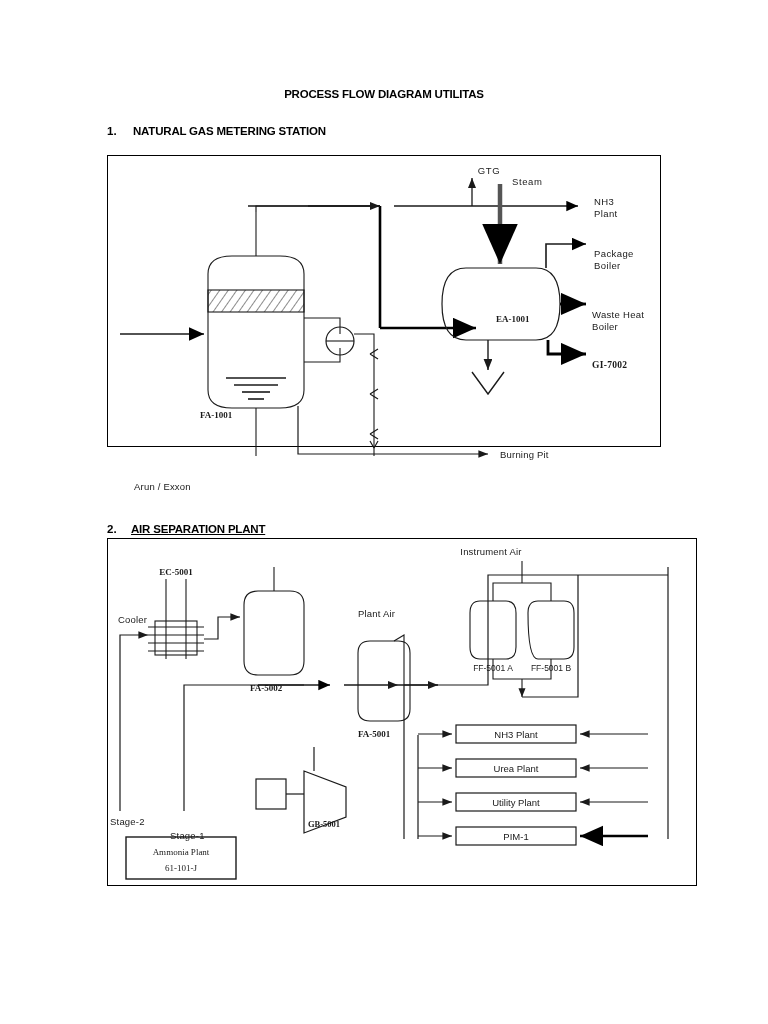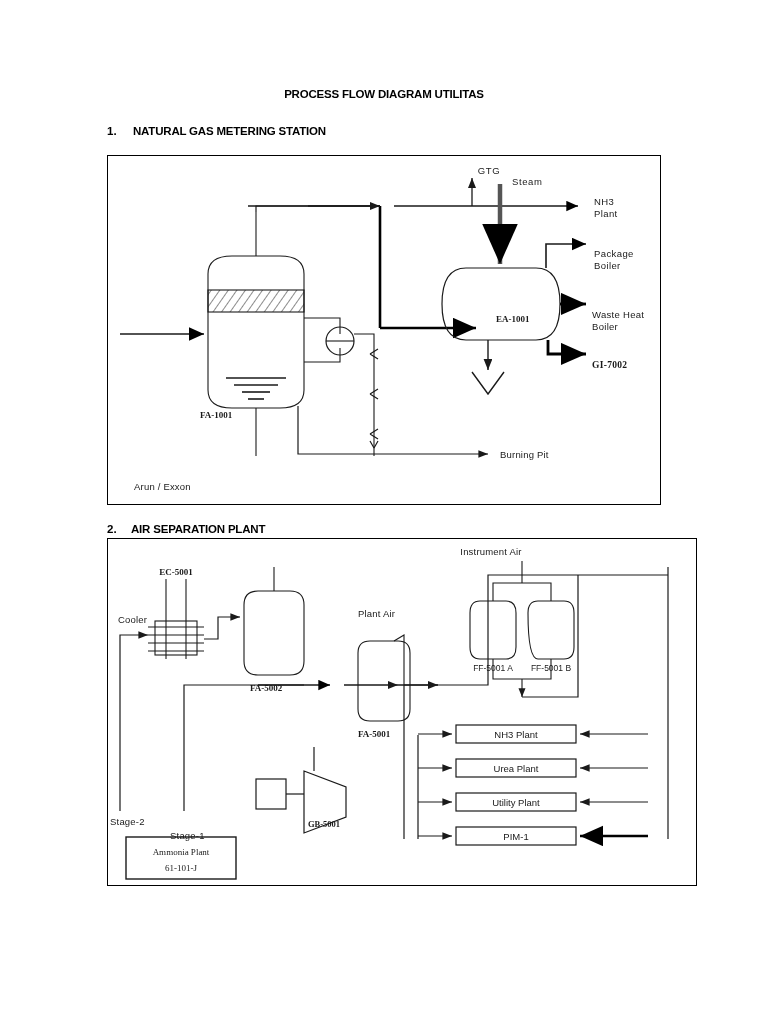--- a/index.html
+++ b/index.html
@@ -35,29 +35,29 @@
     position: absolute;
     font-size: 11.5px;
     font-weight: bold;
     letter-spacing: -0.2px;
     white-space: nowrap;
   }
   .section-num { position: absolute; font-size: 11.5px; font-weight: bold; }
   #sec1-num { left: 107px; top: 125px; }
   #sec1-label { left: 133px; top: 125px; }
   #sec2-num { left: 107px; top: 523px; }
-  #sec2-label { left: 131px; top: 523px; }
+  #sec2-label { left: 131px; top: 523px; text-decoration: underline; }
 
   .diagram-frame {
     position: absolute;
     border: 1.3px solid #000;
     box-sizing: border-box;
     background: #fff;
   }
-  #diagram1 { left: 107px; top: 155px; width: 554px; height: 350px; }
+  #diagram1 { left: 107px; top: 155px; width: 554px; height: 292px; }
   #diagram2 { left: 107px; top: 538px; width: 590px; height: 348px; }
 
   svg { display: block; }
   .lbl {
     font-family: "Liberation Sans", sans-serif;
     fill: #1a1a1a;
   }
   .lbl-serif {
     font-family: "Liberation Serif", serif;
     fill: #1a1a1a;

